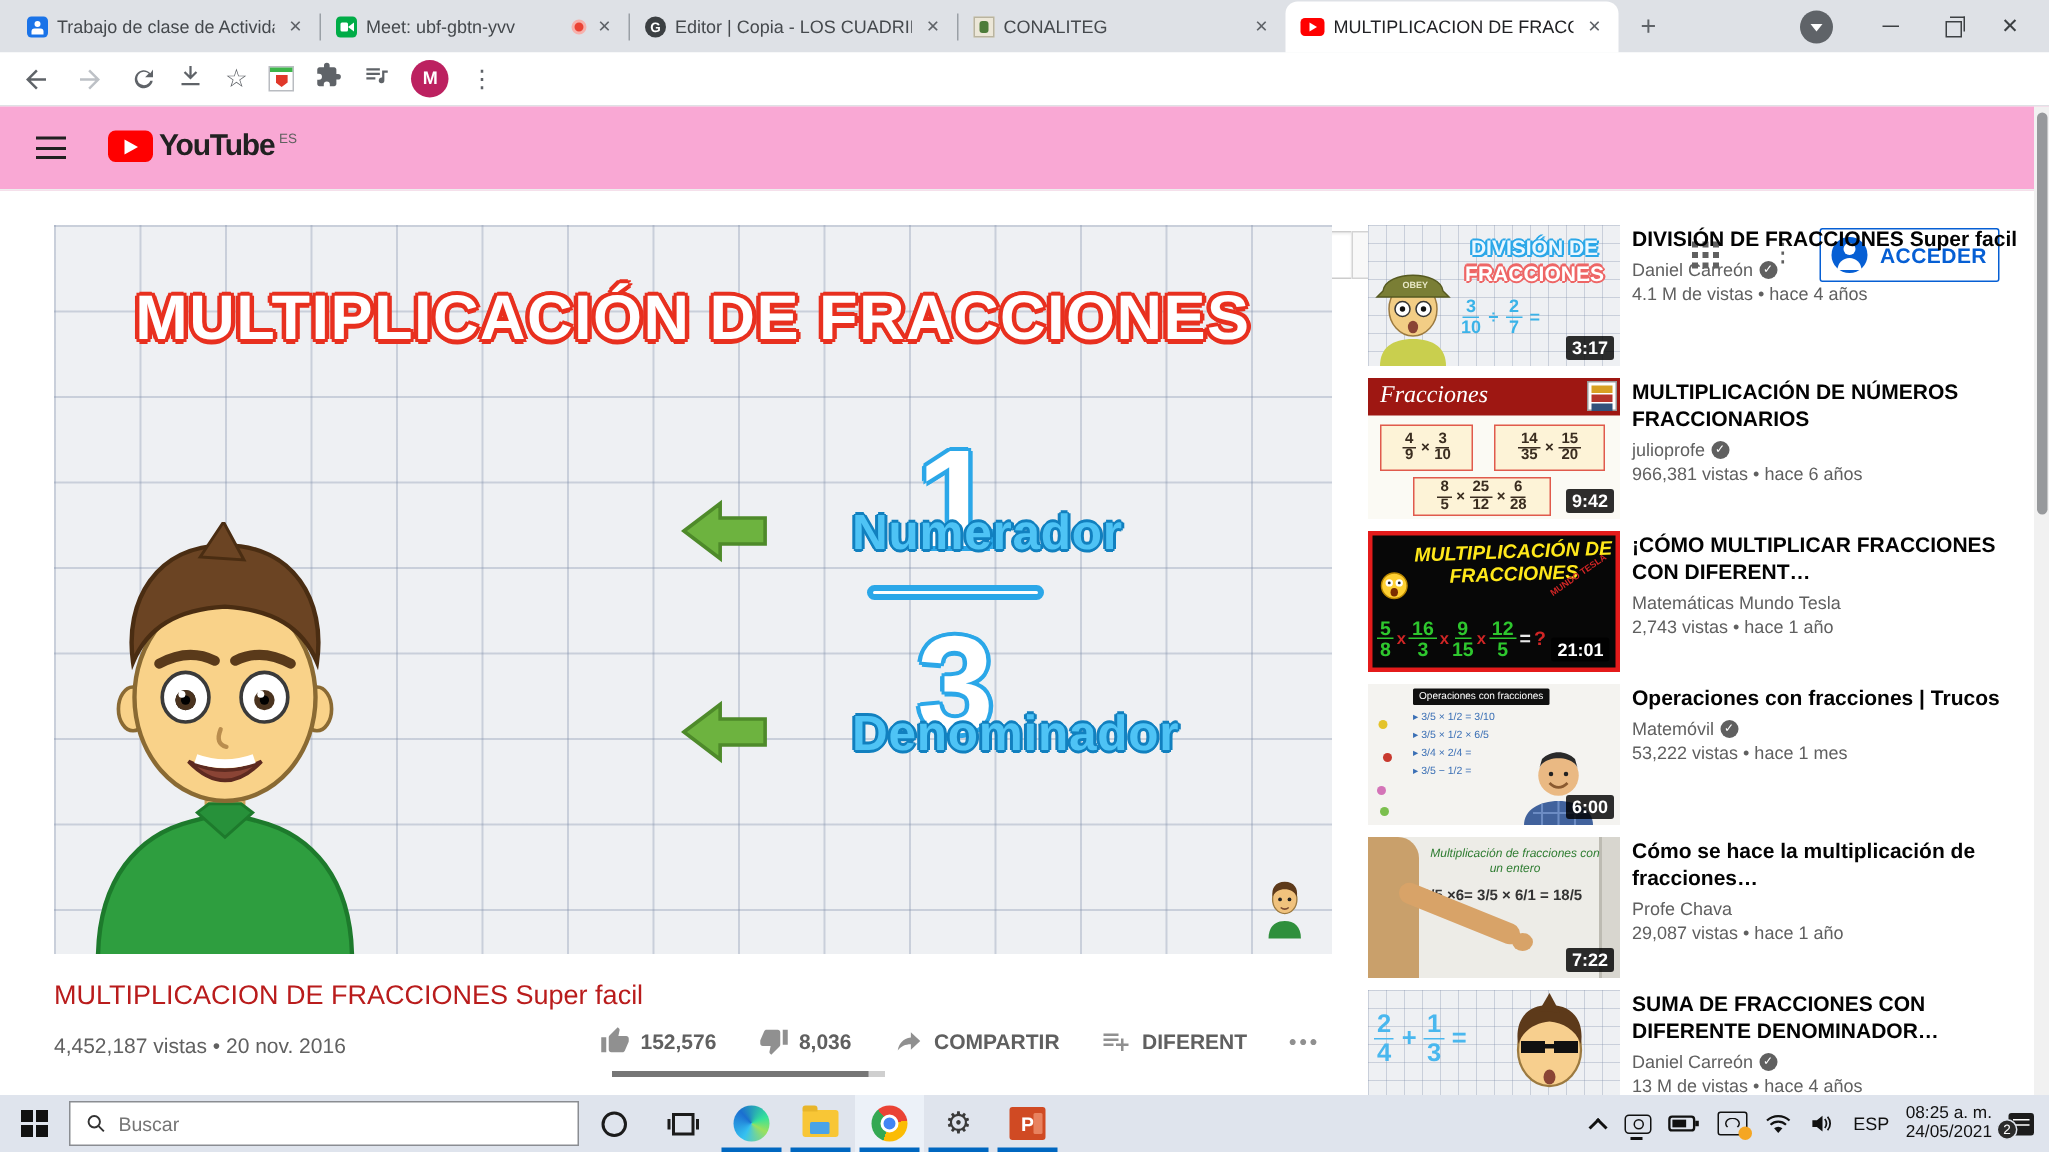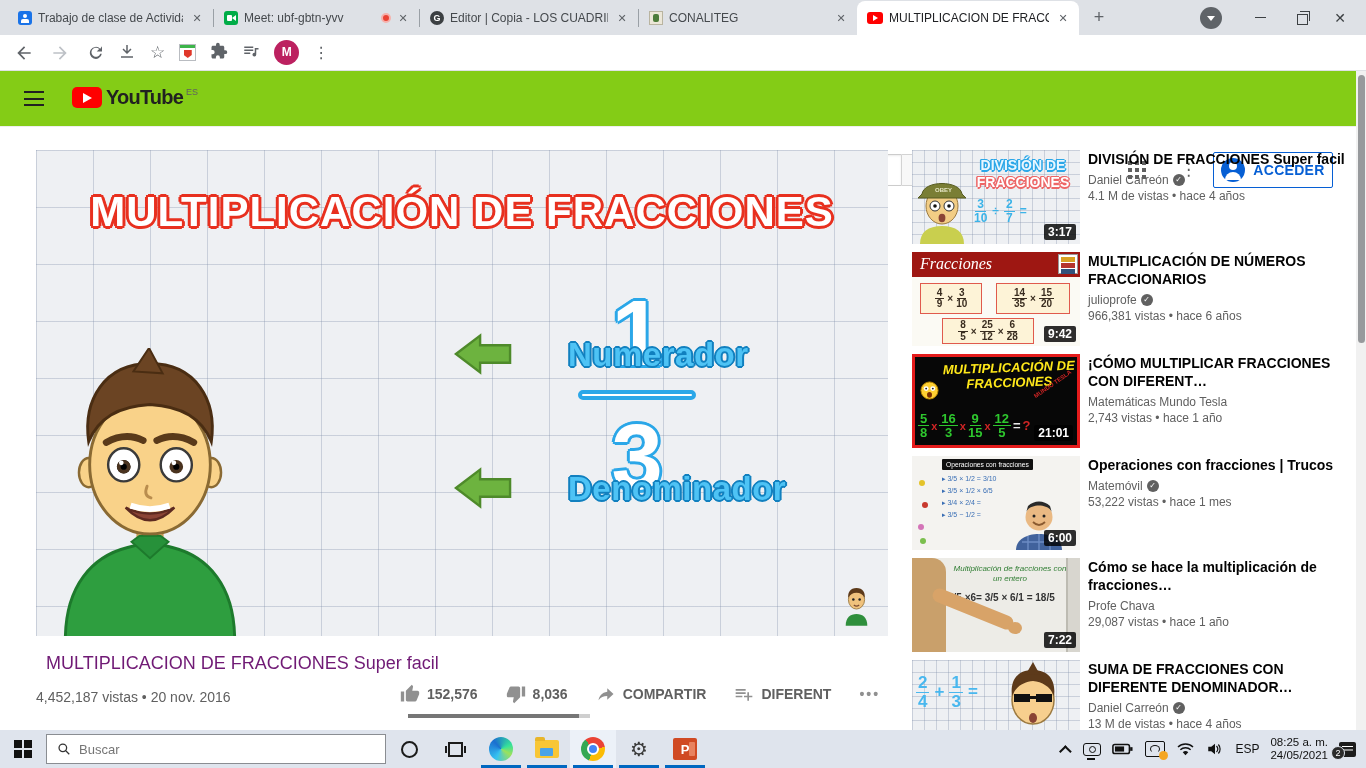--- a/index.html
+++ b/index.html
@@ -44,21 +44,21 @@
   .urltext { font-size:13.5px; color:#202124; margin-left:10px; }
   .tb-icons { display:flex; align-items:center; gap:14px; }
   .star { font-size:17px; color:#5f6368; }
   .abp { width:17px; height:17px; background:#fff; border:1px solid #b9bcc1; position:relative; }
   .abp::before { content:""; position:absolute; top:0; left:0; right:0; height:3px; background:#3db54a; }
   .abp::after { content:""; position:absolute; top:5px; left:3.5px; width:8px; height:8px; background:#e0382a; clip-path:polygon(0 0,100% 0,100% 62%,50% 100%,0 62%); }
   .avatarM { width:25px; height:25px; border-radius:50%; background:#bc2160; color:#fff; font-size:12px; font-weight:bold; text-align:center; line-height:25px; }
   .kebab { font-size:16px; color:#5f6368; }
 
   
-  .ytbar { position:absolute; top:71px; left:0; width:1366px; height:56px; background:#84cc16; border-bottom:1px solid #eee; }
+  .ytbar { position:absolute; top:71px; left:0; width:1366px; height:56px; background:#f9a8d4; border-bottom:1px solid #eee; }
   .hamburger { position:absolute; left:24px; top:20px; width:20px; height:15px; display:flex; flex-direction:column; justify-content:space-between; }
   .hamburger i { height:2px; background:#212121; }
   .ytlogo { position:absolute; left:72px; top:16px; display:flex; align-items:flex-start; }
   .ytlogo-badge { width:30px; height:21px; background:#f00; border-radius:5px; position:relative; margin-right:4px; }
   .ytlogo-badge::before { content:""; position:absolute; left:11px; top:5.5px; border-top:5px solid transparent; border-bottom:5px solid transparent; border-left:9px solid #fff; }
   .ytlogo-text { font-size:20px; font-weight:bold; letter-spacing:-0.8px; color:#212121; line-height:21px; }
   .ytlogo-region { font-size:9px; color:#606060; margin-left:3px; }
   .ytsearch { position:absolute; left:328px; top:83px; display:flex; }
   .ytsearch input { width:573px; height:32px; border:1px solid #ccc; border-right:none; border-radius:2px 0 0 2px; padding:0 12px; font-size:16px; color:#111; box-shadow:inset 0 1px 2px rgba(0,0,0,.08); font-family:inherit; }
   .ytsearch-btn { width:66px; height:32px; background:#f8f8f8; border:1px solid #d3d3d3; border-radius:0 2px 2px 0; display:flex; align-items:center; justify-content:center; }
@@ -82,21 +82,21 @@
   .frac-col .big { font-size:92px; font-weight:800; line-height:.98; }
   .frac-bar { width:118px; height:10px; background:#fff; border:4px solid #2ba7e8; border-radius:8px; margin:12px auto; }
   .garrow { position:absolute; width:58px; height:44px; }
   .ga1 { left:418px; top:182px; } .ga2 { left:418px; top:316px; }
   .vlabel { position:absolute; font-size:33px; font-weight:800; letter-spacing:.5px; }
   .vl1 { left:500px; top:186px; } .vl2 { left:500px; top:320px; }
   .mainboy { position:absolute; left:-2px; bottom:-4px; width:232px; height:292px; }
   .wmboy { position:absolute; right:18px; bottom:10px; width:27px; height:42px; }
 
   
-  .vtitle { position:absolute; left:36px; top:653px; font-size:18px; color:#701a75;margin-left:10px; }
+  .vtitle { position:absolute; left:36px; top:653px; font-size:18px; color:#b91c1c; }
   .vstats { position:absolute; left:36px; top:689px; font-size:14px; color:#606060; }
   .vactions { position:absolute; left:400px; top:684px; width:480px; display:flex; align-items:center; gap:28px; color:#606060; font-size:14px; font-weight:bold; }
   .act { display:flex; align-items:center; gap:7px; }
   .act svg { flex:none; }
   .sentiment { position:absolute; left:408px; top:714px; width:182px; height:4px; background:#cfcfcf; }
   .sentiment i { display:block; width:171px; height:4px; background:#767676; }
 
   
   .sidebar { position:absolute; left:912px; top:150px; width:446px; display:flex; flex-direction:column; gap:8px; }
   .sitem { display:flex; height:94px; }

